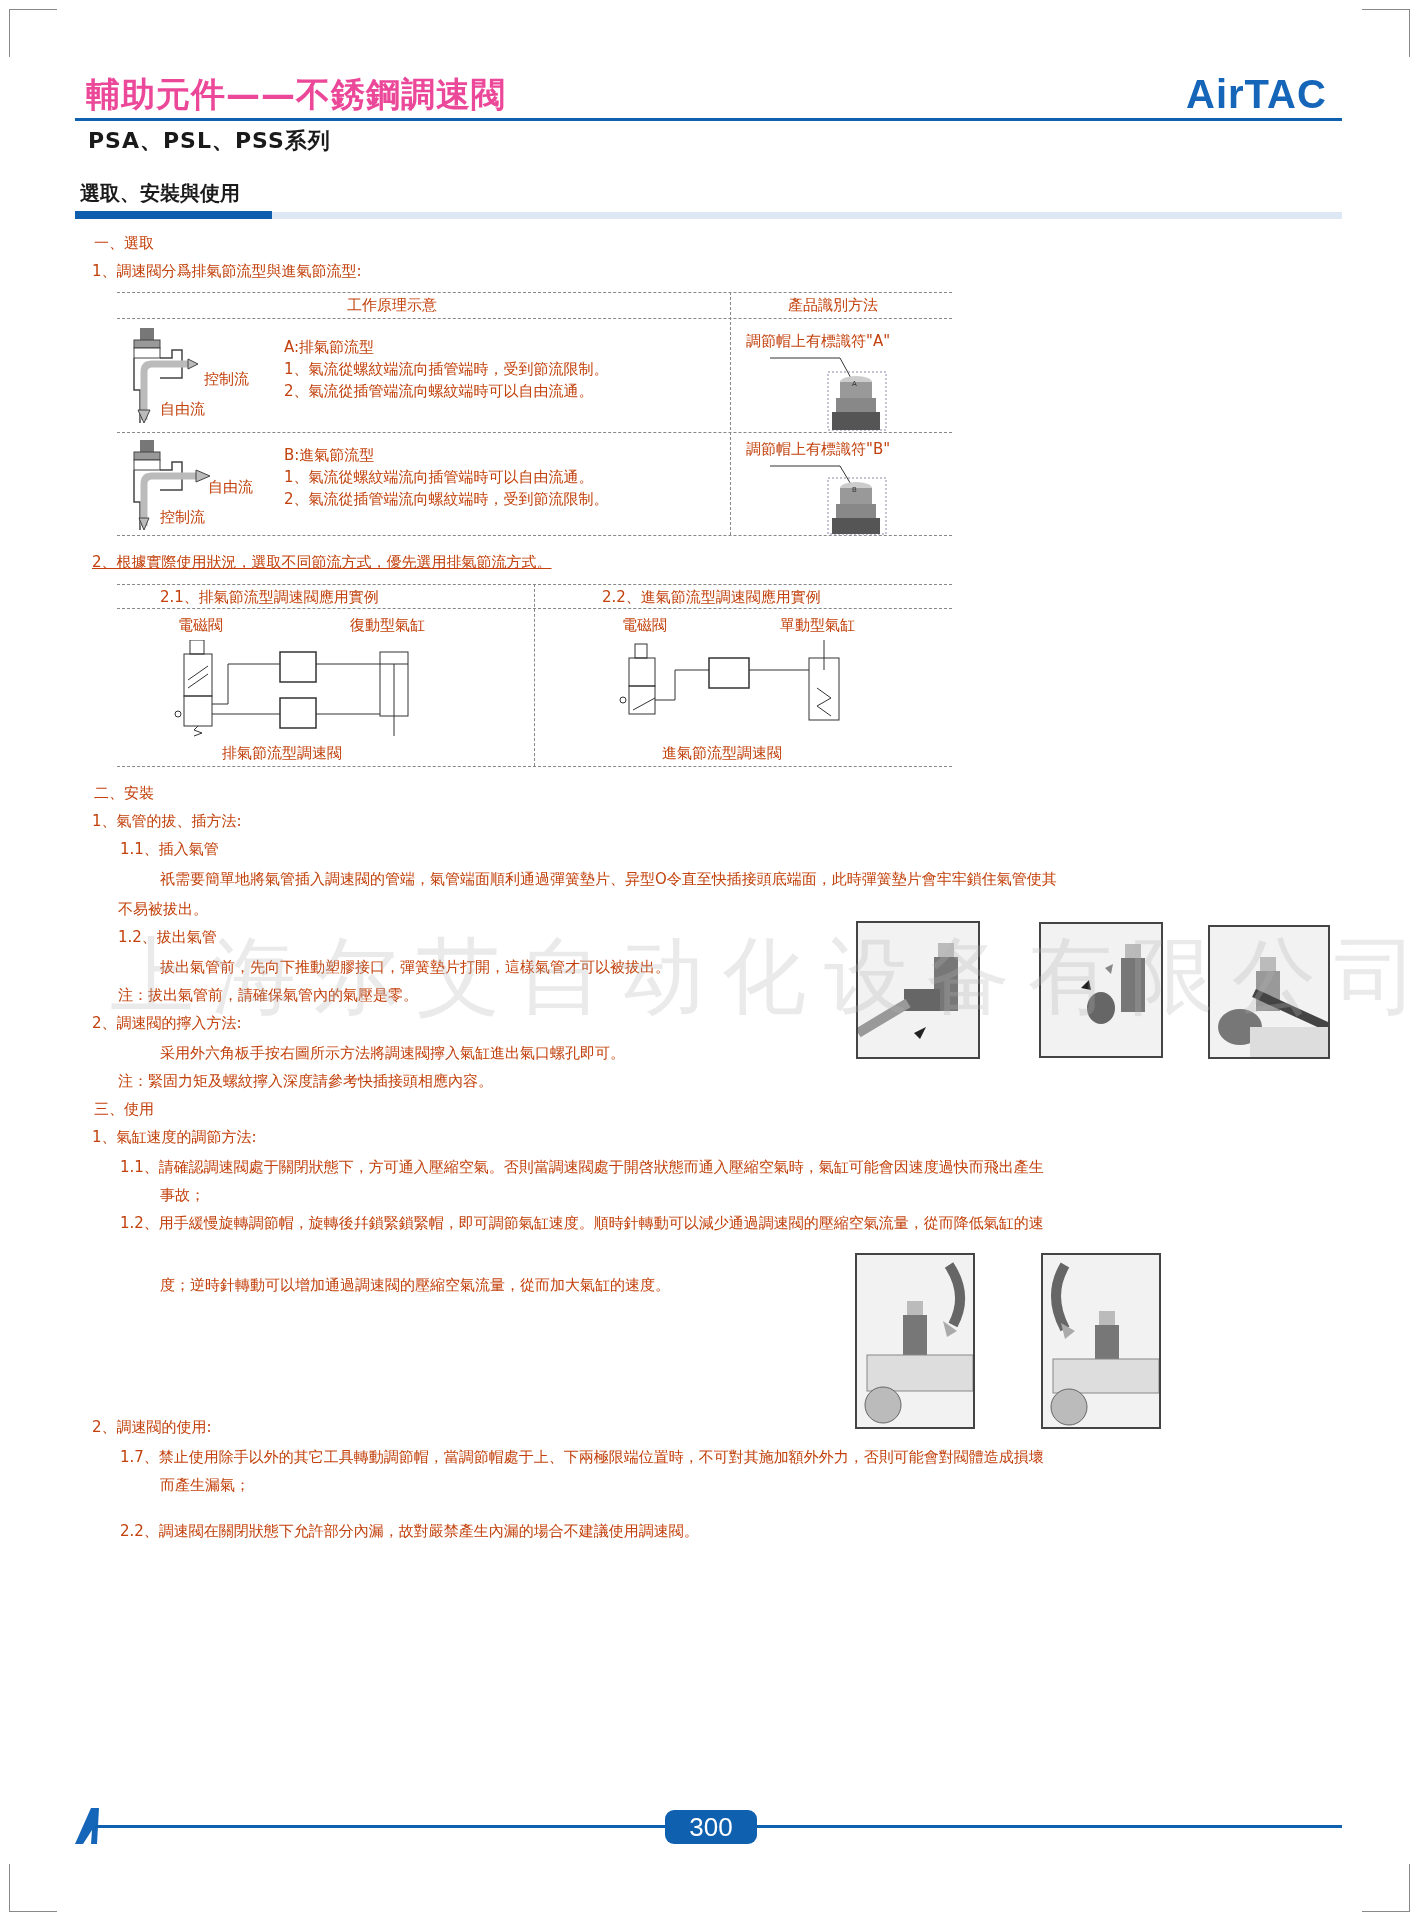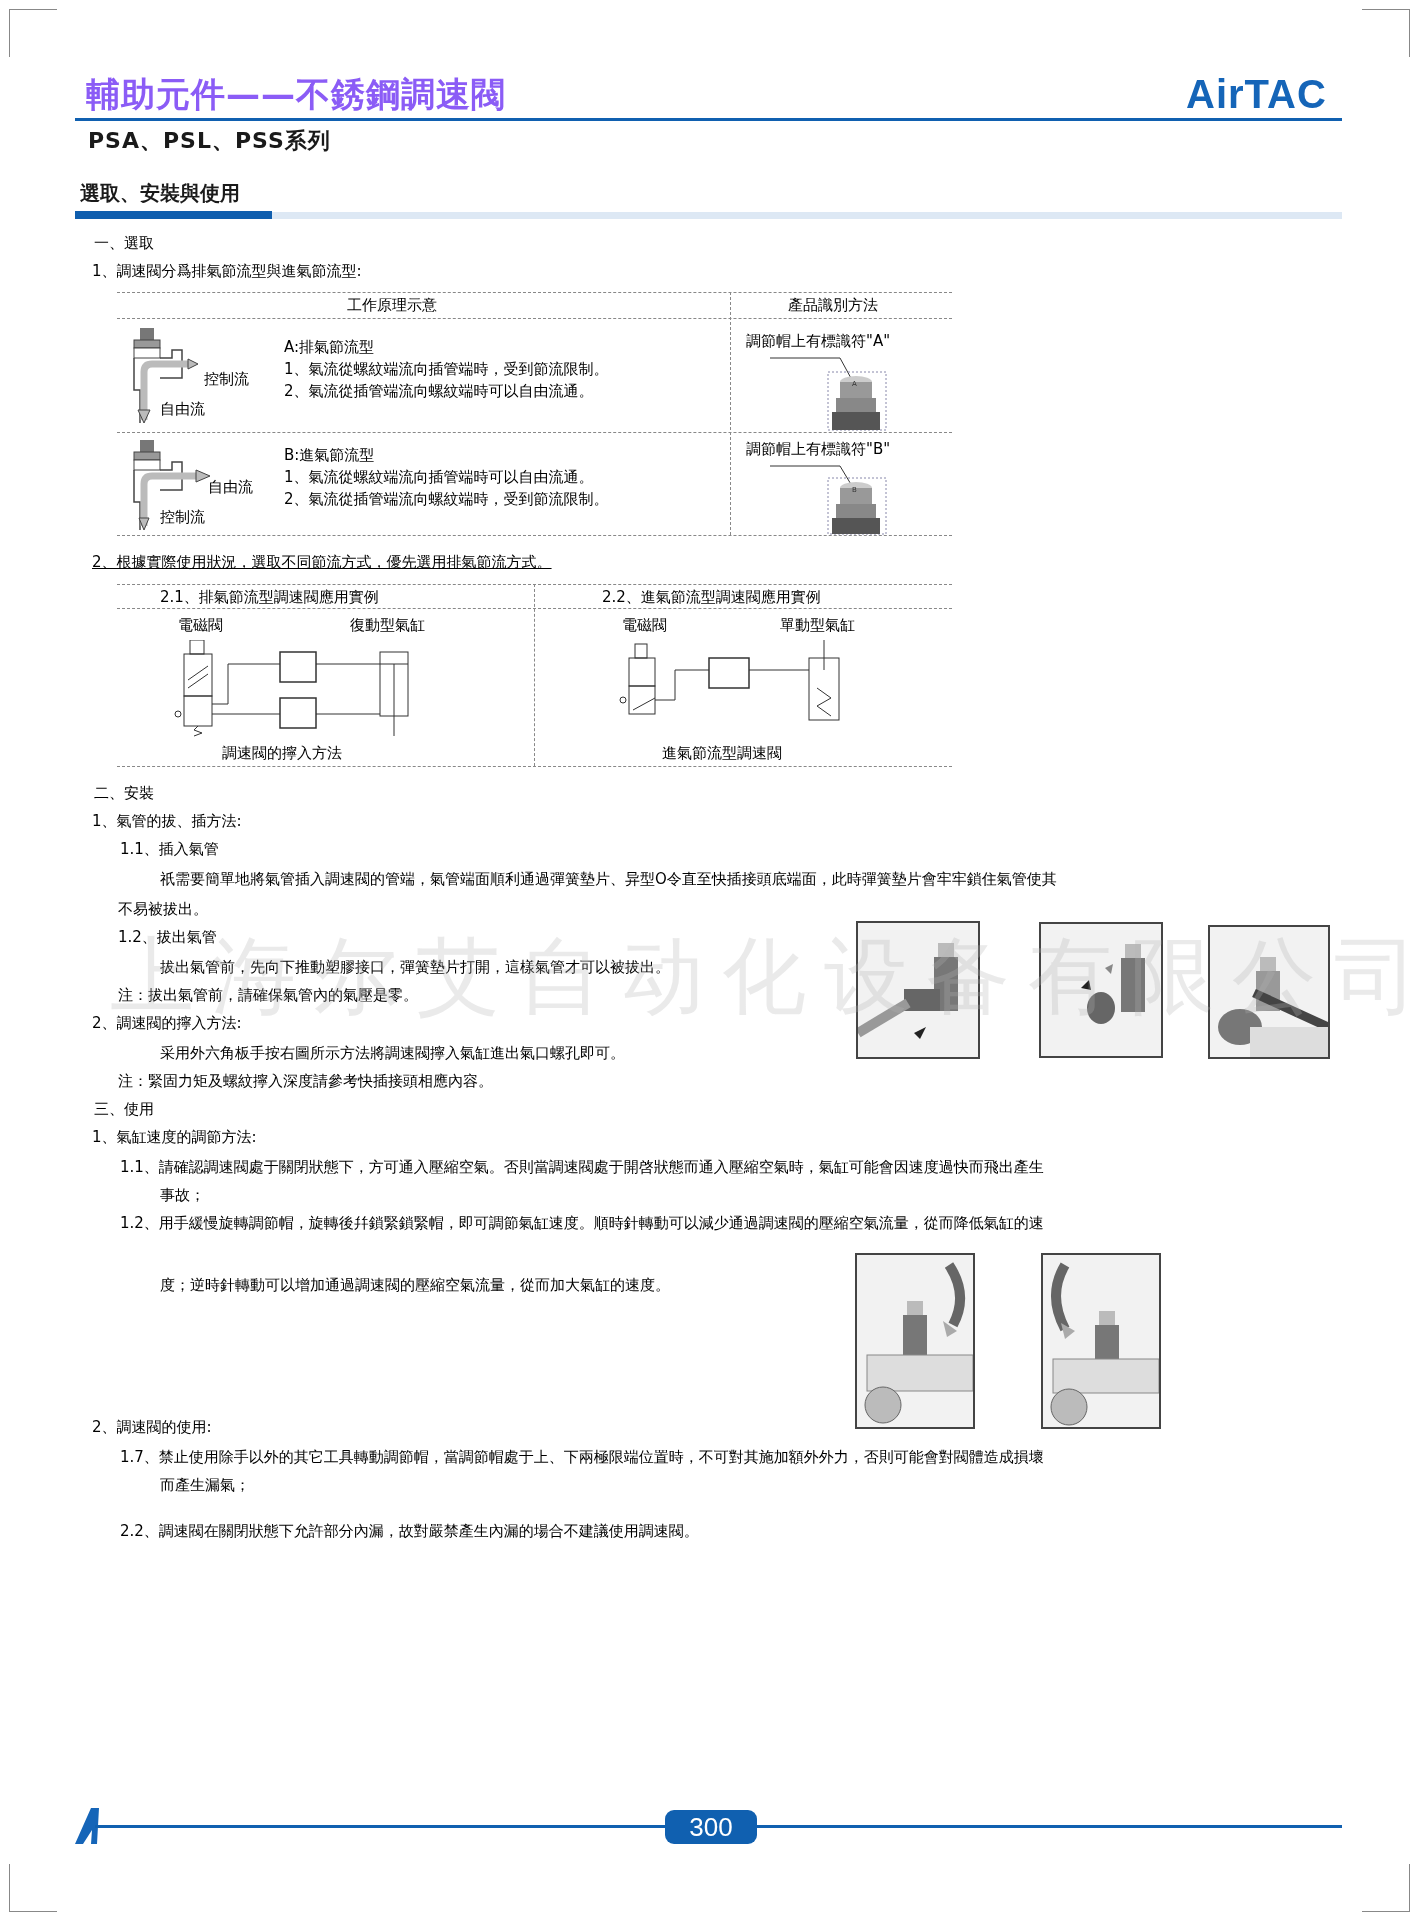--- a/index.html
+++ b/index.html
@@ -1,27 +1,27 @@
 <!DOCTYPE html>
 <html><head>
 <meta charset="utf-8">
 <style>
   html, body { margin: 0; padding: 0; background: #ffffff; }
   body { width: 1418px; height: 1920px; position: relative; overflow: hidden;
          font-family: "DejaVu Sans", "Liberation Sans", sans-serif; color: #3a3a3a; }
   .abs { position: absolute; }
   .crop { position: absolute; border-color: #888; border-style: solid; border-width: 0; }
-  .title { left: 86px; top: 72px; font-size: 34px; font-weight: bold; color: #8b5cf6; letter-spacing: 1px; white-space: nowrap; }
+  .title { left: 86px; top: 72px; font-size: 34px; font-weight: bold; color: #ec4899; letter-spacing: 1px; white-space: nowrap; }
   .title-line { left: 75px; top: 118px; width: 1267px; height: 3px; background: #1060b0; }
   .subtitle { left: 88px; top: 126px; font-size: 22px; font-weight: bold; color: #1a1a1a; letter-spacing: 1px; white-space: nowrap; }
   .logo { left: 1186px; top: 72px; font-family: "Liberation Sans", sans-serif; font-weight: bold; font-size: 40px; color: #1565b8; letter-spacing: 1px; font-style: normal; }
   .section-head { left: 80px; top: 180px; font-size: 20px; font-weight: bold; color: #1a1a1a; white-space: nowrap; }
   .sec-bar-dark { left: 75px; top: 211px; width: 197px; height: 8px; background: #0f5eae; }
   .sec-bar-light { left: 272px; top: 212px; width: 1070px; height: 7px; background: #dde8f4; }
-  .t { position: absolute; font-size: 15px; color: #000000; white-space: nowrap; line-height: 1; }
+  .t { position: absolute; font-size: 15px; color: #c2410c; white-space: nowrap; line-height: 1; }
   .dash-h { position: absolute; height: 0; border-top: 1px dashed #888; }
   .dash-v { position: absolute; width: 0; border-left: 1px dashed #888; }
   .photo { position: absolute; border: 2px solid #444; background: #f2f2f2; overflow: hidden; }
   .watermark { position: absolute; left: 110px; top: 920px; font-size: 84px; color: rgba(180,180,180,0.28); letter-spacing: 18px; white-space: nowrap; font-family: "DejaVu Sans", sans-serif; pointer-events: none; }
   .footer-line { left: 95px; top: 1825px; width: 1247px; height: 3px; background: #1060b0; }
   .page-badge { left: 665px; top: 1810px; width: 92px; height: 34px; background: #1060b0; border-radius: 9px; color: #fff; font-size: 26px; text-align: center; line-height: 34px; font-family: "Liberation Sans", sans-serif; }
 </style>
 </head>
 <body>
 
@@ -128,21 +128,21 @@
     <polyline points="42,64 58,64 58,24 110,24" fill="none" stroke="#333"></polyline>
     <line x1="42" y1="74" x2="110" y2="74" stroke="#333"></line>
     <rect x="110" y="12" width="36" height="30" fill="none" stroke="#333" stroke-width="1.5"></rect>
     <rect x="110" y="58" width="36" height="30" fill="none" stroke="#333" stroke-width="1.5"></rect>
     <line x1="146" y1="24" x2="210" y2="24" stroke="#333"></line>
     <line x1="146" y1="74" x2="210" y2="74" stroke="#333"></line>
     <rect x="210" y="12" width="28" height="64" fill="none" stroke="#333"></rect>
     <line x1="224" y1="24" x2="224" y2="96" stroke="#333"></line>
     <line x1="210" y1="24" x2="238" y2="24" stroke="#333"></line>
   </svg>
-  <div class="t" style="left:222px;top:746px;">調速閥的擰入方法</div>
+  <div class="t" style="left:222px;top:746px;">排氣節流型調速閥</div>
 
   <div class="t" style="left:622px;top:618px;">電磁閥</div>
   <div class="t" style="left:780px;top:618px;">單動型氣缸</div>
   <svg class="abs" style="left:615px;top:640px;" width="260" height="100">
     <rect x="20" y="4" width="12" height="14" fill="none" stroke="#333"></rect>
     <rect x="14" y="18" width="26" height="28" fill="none" stroke="#333"></rect>
     <rect x="14" y="46" width="26" height="28" fill="none" stroke="#333"></rect>
     <circle cx="8" cy="60" r="3" fill="none" stroke="#333"></circle>
     <line x1="18" y1="70" x2="40" y2="58" stroke="#333"></line>
     <polyline points="40,60 60,60 60,30 94,30" fill="none" stroke="#333"></polyline>

